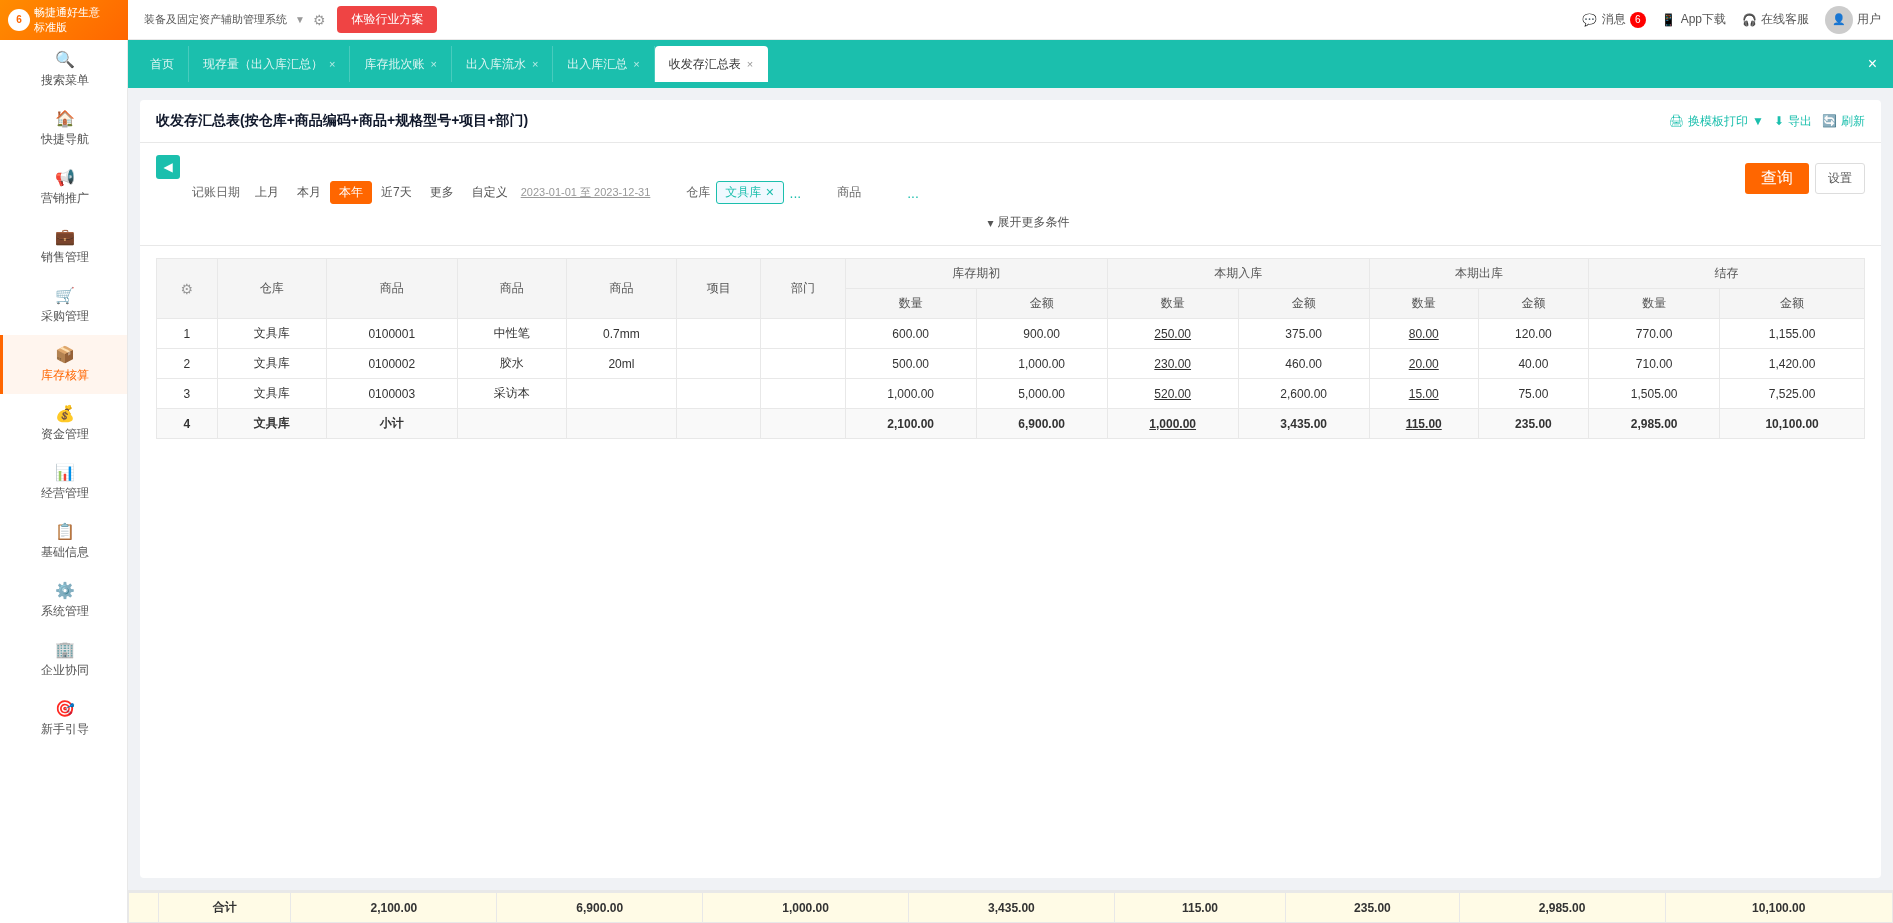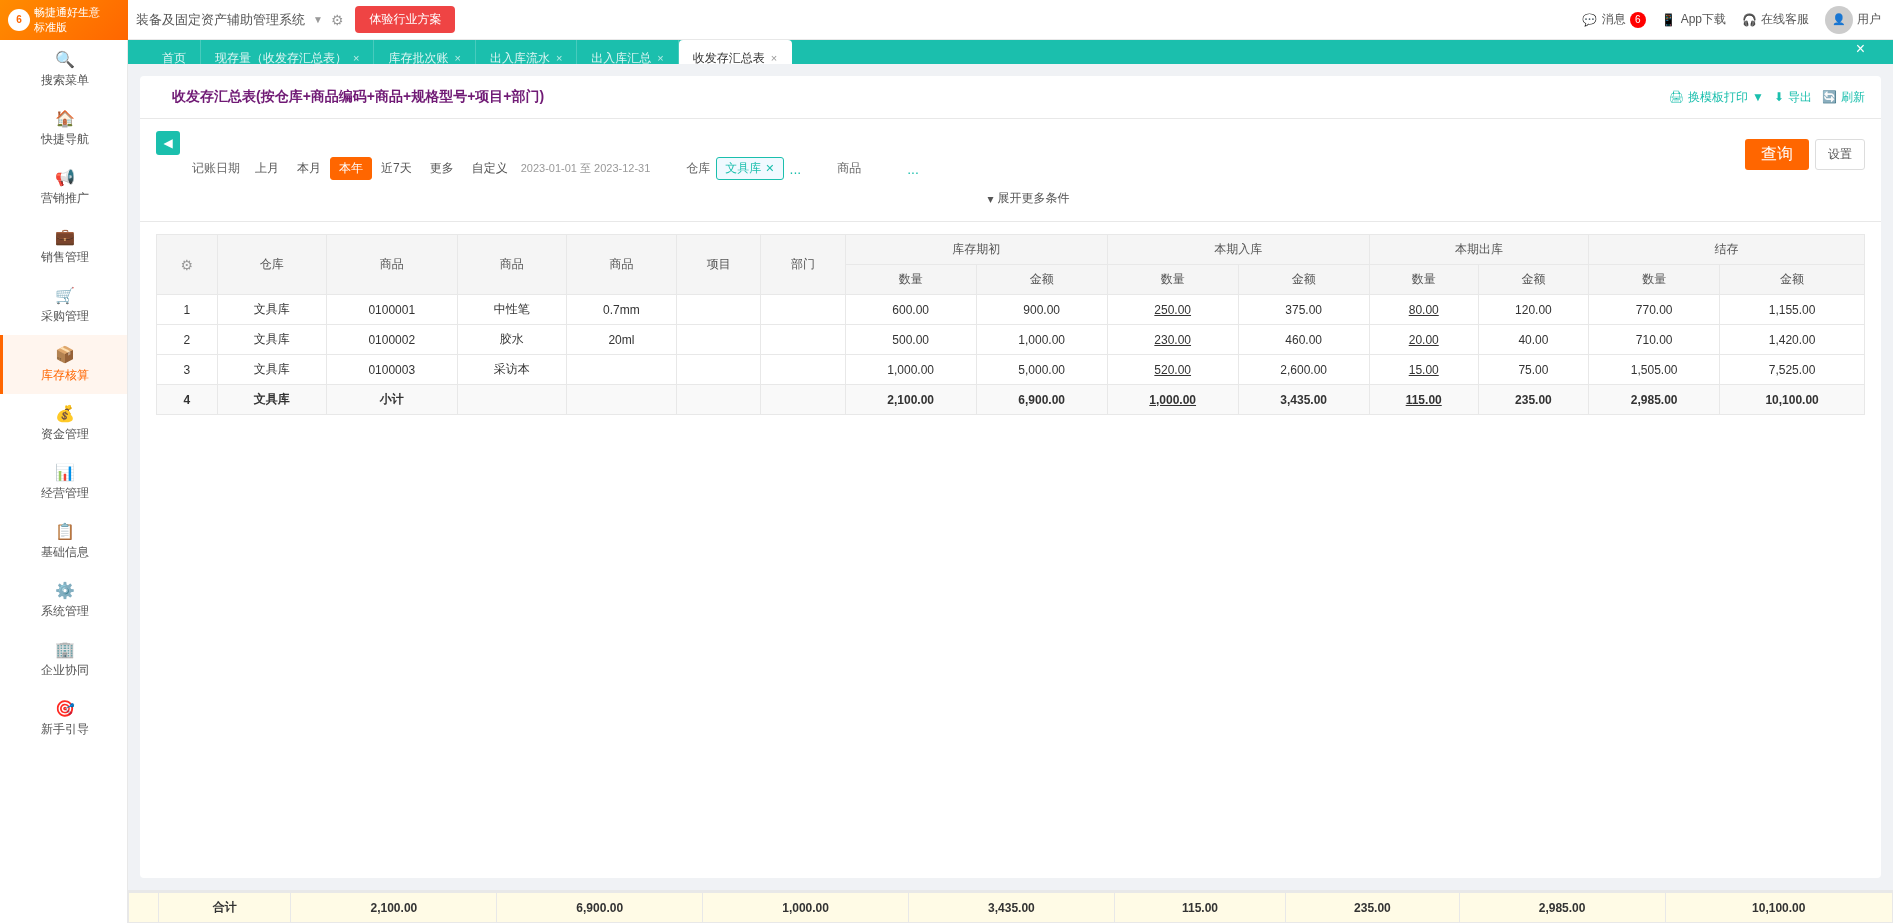--- a/index.html
+++ b/index.html
@@ -11,21 +11,21 @@
       background: #fff; border-bottom: 1px solid #e8e8e8;
       padding: 0 12px; position: relative; z-index: 100;
     }
     .logo-area {
       display: flex; align-items: center; width: 128px;
       background: linear-gradient(135deg, #ff8c00, #ff6600);
       height: 40px; padding: 0 8px; margin-left: -12px;
     }
     .logo-icon { width: 22px; height: 22px; background: #fff; border-radius: 50%; display: flex; align-items: center; justify-content: center; color: #ff6600; font-weight: bold; font-size: 10px; margin-right: 4px; }
     .logo-text { color: #fff; font-size: 11px; line-height: 1.3; }
-    .system-title { margin-left: 8px; font-size: 13px; color: #555; }
+    .system-title { margin-left: 16px; font-size: 11px; color: #555; }
     .header-dropdown { margin-left: 8px; color: #999; font-size: 10px; }
     .header-gear { margin-left: 8px; color: #999; font-size: 14px; cursor: pointer; }
     .trial-btn {
       margin-left: 12px; background: #ef4444; color: #fff;
       border: none; border-radius: 4px; padding: 5px 14px; font-size: 12px; cursor: pointer;
     }
     .header-right { margin-left: auto; display: flex; align-items: center; gap: 16px; }
     .header-action { display: flex; align-items: center; gap: 4px; color: #555; cursor: pointer; font-size: 12px; }
     .badge { background: #f00; color: #fff; border-radius: 50%; width: 16px; height: 16px; font-size: 10px; display: flex; align-items: center; justify-content: center; }
     .user-avatar { width: 28px; height: 28px; background: #ccc; border-radius: 50%; display: flex; align-items: center; justify-content: center; font-size: 11px; color: #fff; }
@@ -45,22 +45,22 @@
     }
     .sidebar-item.active { color: #ff6600; background: #fff5ee; border-left-color: #ff6600; }
     .sidebar-item .s-icon { font-size: 16px; margin-bottom: 3px; }
     .sidebar-item .s-label { font-size: 12px; }
 
     
     .main-content { flex: 1; display: flex; flex-direction: column; overflow: hidden; }
 
     
     .tab-bar {
-      display: flex; align-items: flex-start; background: #1bbfad;
-      height: 24px; padding: 0 20px; flex-shrink: 0;
+      display: flex; align-items: center; background: #1bbfad;
+      height: 48px; padding: 0 8px; flex-shrink: 0;
     }
     .tab-item {
       display: flex; align-items: center; padding: 0 14px; height: 36px;
       color: rgba(255,255,255,0.85); cursor: pointer; font-size: 12px;
       border-right: 1px solid rgba(255,255,255,0.2);
     }
     .tab-item.active { background: #fff; color: #333; border-radius: 4px 4px 0 0; }
     .tab-item .tab-close { margin-left: 6px; color: rgba(255,255,255,0.7); font-size: 11px; }
     .tab-item.active .tab-close { color: #999; }
     .tab-bar-close { margin-left: auto; color: #fff; cursor: pointer; font-size: 16px; padding: 0 8px; }
@@ -69,39 +69,39 @@
     .page-area { flex: 1; background: #f0f2f5; overflow-y: auto; padding: 12px; }
 
     
     .page-container { background: #fff; border-radius: 4px; min-height: 100%; }
 
     
     .page-header {
       padding: 12px 16px; border-bottom: 1px solid #e8e8e8;
       display: flex; align-items: center; justify-content: space-between;
     }
-    .page-title { font-size: 14px; font-weight: bold; color: #701a75; margin-left: 16px; }
+    .page-title { font-size: 14px; font-weight: bold; color: #0f172a; }
     .page-header-actions { display: flex; align-items: center; gap: 10px; }
     .action-btn {
       display: flex; align-items: center; gap: 4px;
       color: #1bbfad; cursor: pointer; font-size: 12px; border: none; background: none;
     }
 
     
     .filter-area { padding: 10px 16px; border-bottom: 1px solid #e8e8e8; }
     .filter-row { display: flex; align-items: center; gap: 16px; flex-wrap: wrap; }
     .filter-section { display: flex; align-items: center; gap: 6px; margin-top: 28px; }
     .filter-label { color: #666; font-size: 12px; }
     .date-options { display: flex; align-items: center; }
     .date-btn {
       padding: 2px 8px; border-radius: 3px; cursor: pointer; font-size: 12px;
       border: 1px solid transparent; color: #555;
     }
     .date-btn.active { background: #ff6600; color: #fff; border-color: #ff6600; }
-    .date-range { font-size: 11px; color: #999; margin-left: 4px; }
+    .date-range { font-size: 11px; color: #999; margin-left: 4px; text-decoration: underline; }
     .warehouse-tag {
       display: flex; align-items: center; background: #f0f9ff;
       border: 1px solid #1bbfad; border-radius: 3px; padding: 2px 8px; gap: 4px;
       color: #1bbfad; font-size: 12px;
     }
     .warehouse-tag .tag-close { cursor: pointer; color: #1bbfad; font-size: 11px; }
     .filter-dots { color: #1bbfad; cursor: pointer; font-size: 14px; }
     .expand-btn {
       display: flex; align-items: center; gap: 4px;
       color: #555; cursor: pointer; font-size: 12px; border: none; background: none;
@@ -230,21 +230,21 @@
   </div>
     </div>
 
   <div class="main-content">
 
     <div class="tab-bar">
     <div class="tab-item">
           <span>首页</span>
         </div>
         <div class="tab-item">
-          <span>现存量（收发存汇总表）</span>
+          <span>现存量（出入库汇总）</span>
           <span class="tab-close">×</span>
         </div>
         <div class="tab-item">
           <span>库存批次账</span>
           <span class="tab-close">×</span>
         </div>
         <div class="tab-item">
           <span>出入库流水</span>
           <span class="tab-close">×</span>
         </div>

